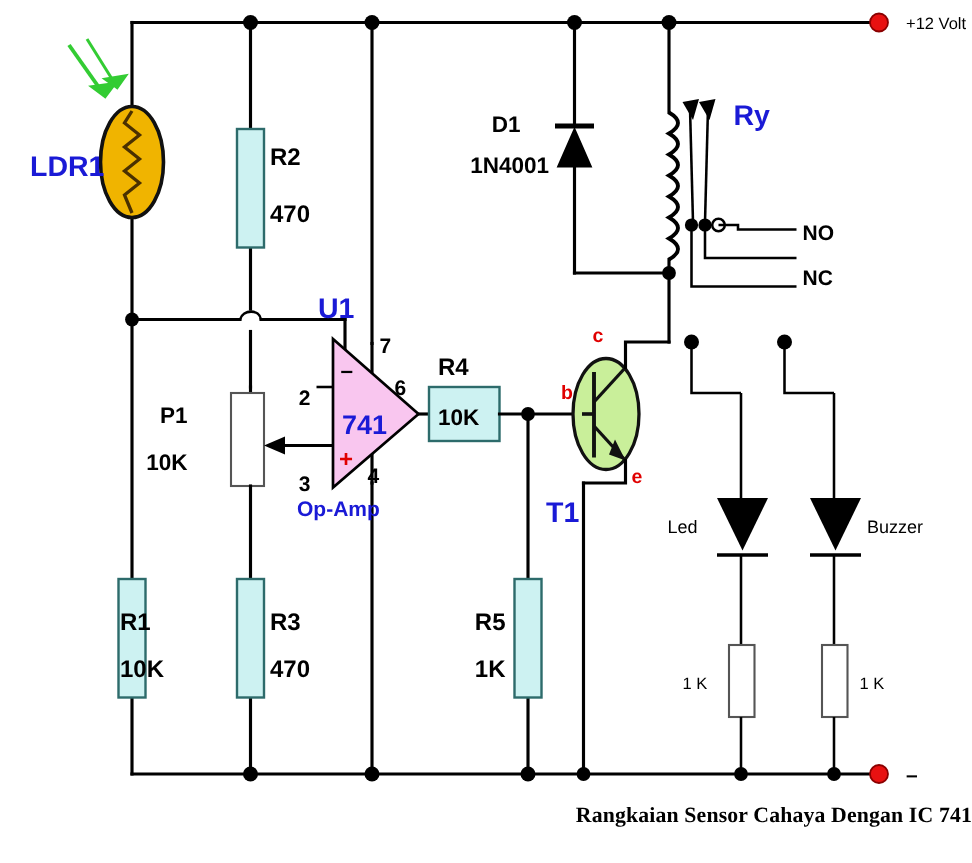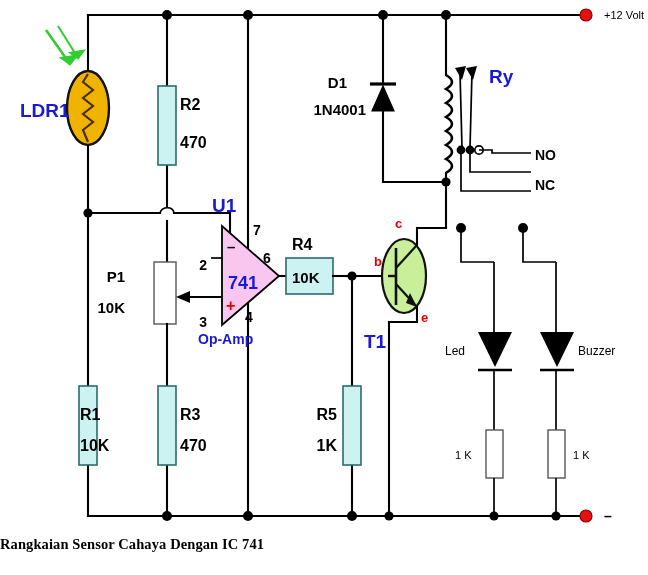--- a/index.html
+++ b/index.html
@@ -8,21 +8,21 @@
   svg#schematic{position:absolute;left:0;top:0;width:648px;height:575px;display:block;}
   .wire{stroke:#000;stroke-width:2.1;fill:none;stroke-linecap:square;}
   .wire-thin{stroke:#000;stroke-width:1.7;fill:none;}
   .lbl{font-family:"Liberation Sans",sans-serif;font-weight:bold;fill:#000;}
   .lbl-blue{font-family:"Liberation Sans",sans-serif;font-weight:bold;fill:#1a1ad6;}
   .lbl-red{font-family:"Liberation Sans",sans-serif;font-weight:bold;fill:#e00000;}
   .lbl-thin{font-family:"Liberation Sans",sans-serif;font-weight:normal;fill:#000;}
   .res-fill{fill:#cdf2f2;stroke:#2d6b6b;stroke-width:1.6;}
   .res-plain{fill:#ffffff;stroke:#555;stroke-width:1.4;}
   .term{fill:#e81111;stroke:#8a0000;stroke-width:1.2;}
-  .caption{position:absolute;left:0;top:536px;width:648px;text-align:left;
+  .caption{position:absolute;left:0;top:536px;width:648px;text-align:right;
            font-family:"Liberation Serif",serif;font-weight:bold;font-size:14.5px;color:#000;
            letter-spacing:0.1px;}
 </style>
 </head>
 <body>
 
 <div id="stage">
 
   <svg id="schematic" viewBox="0 0 648 575">
 

